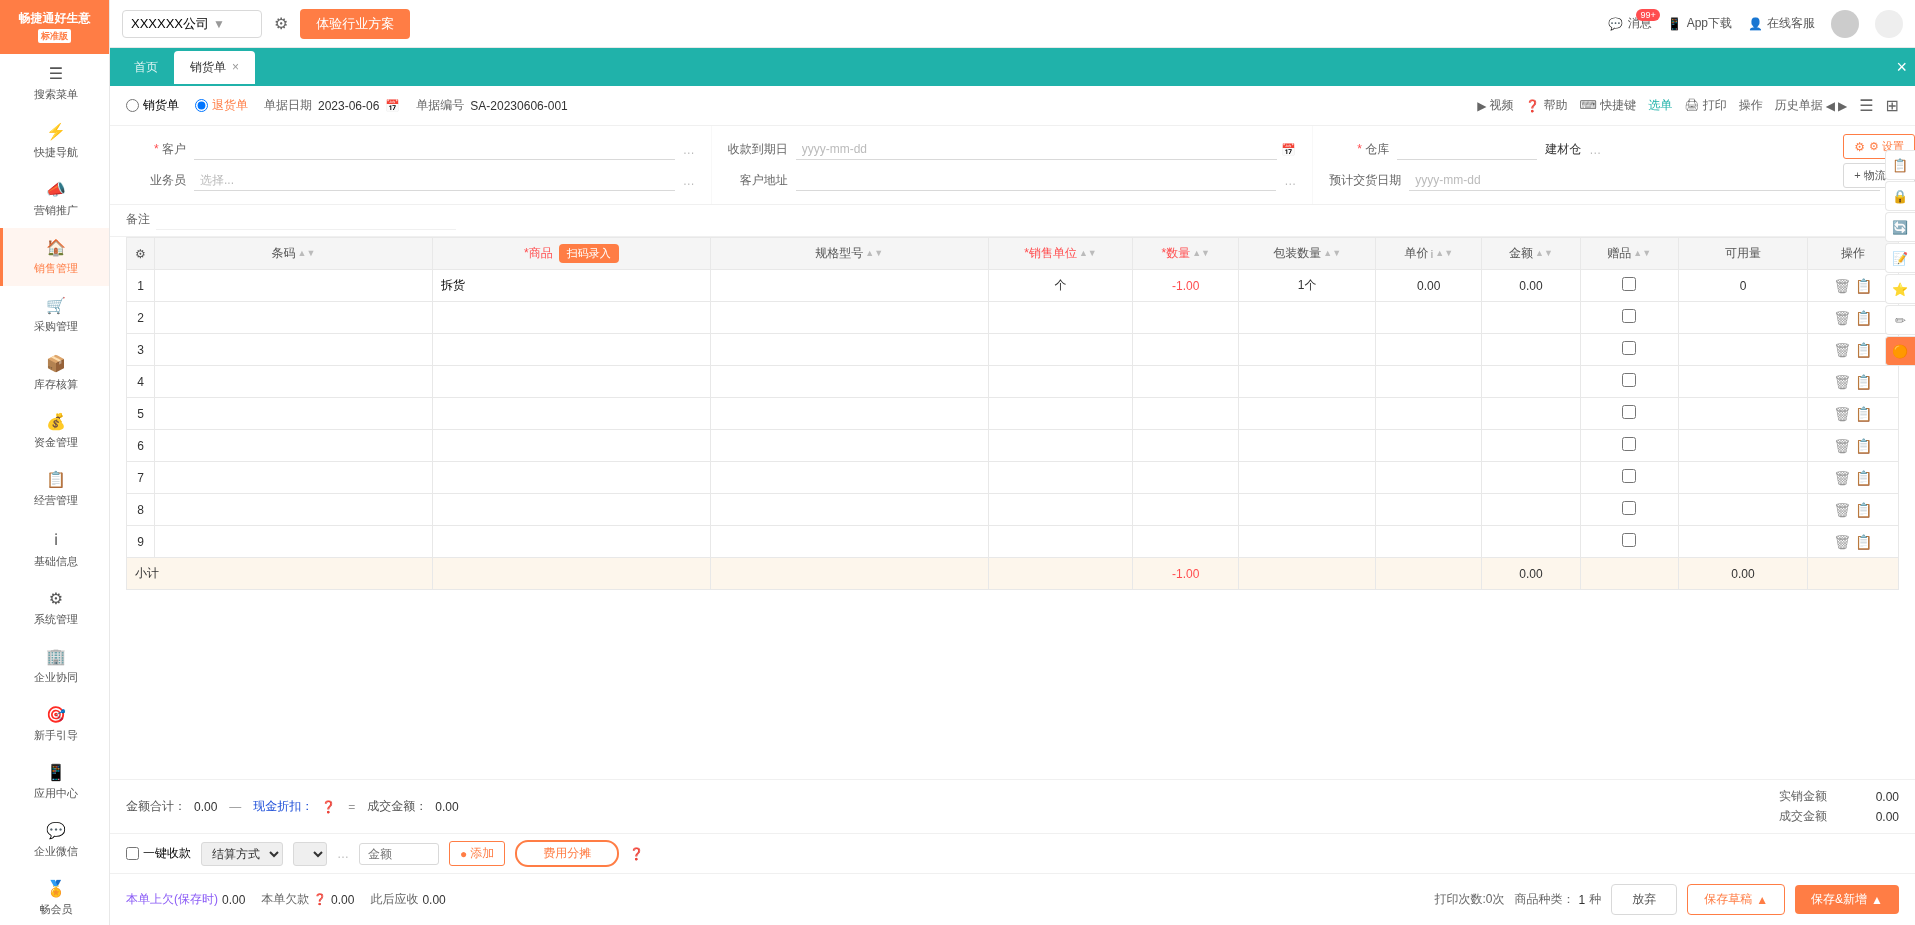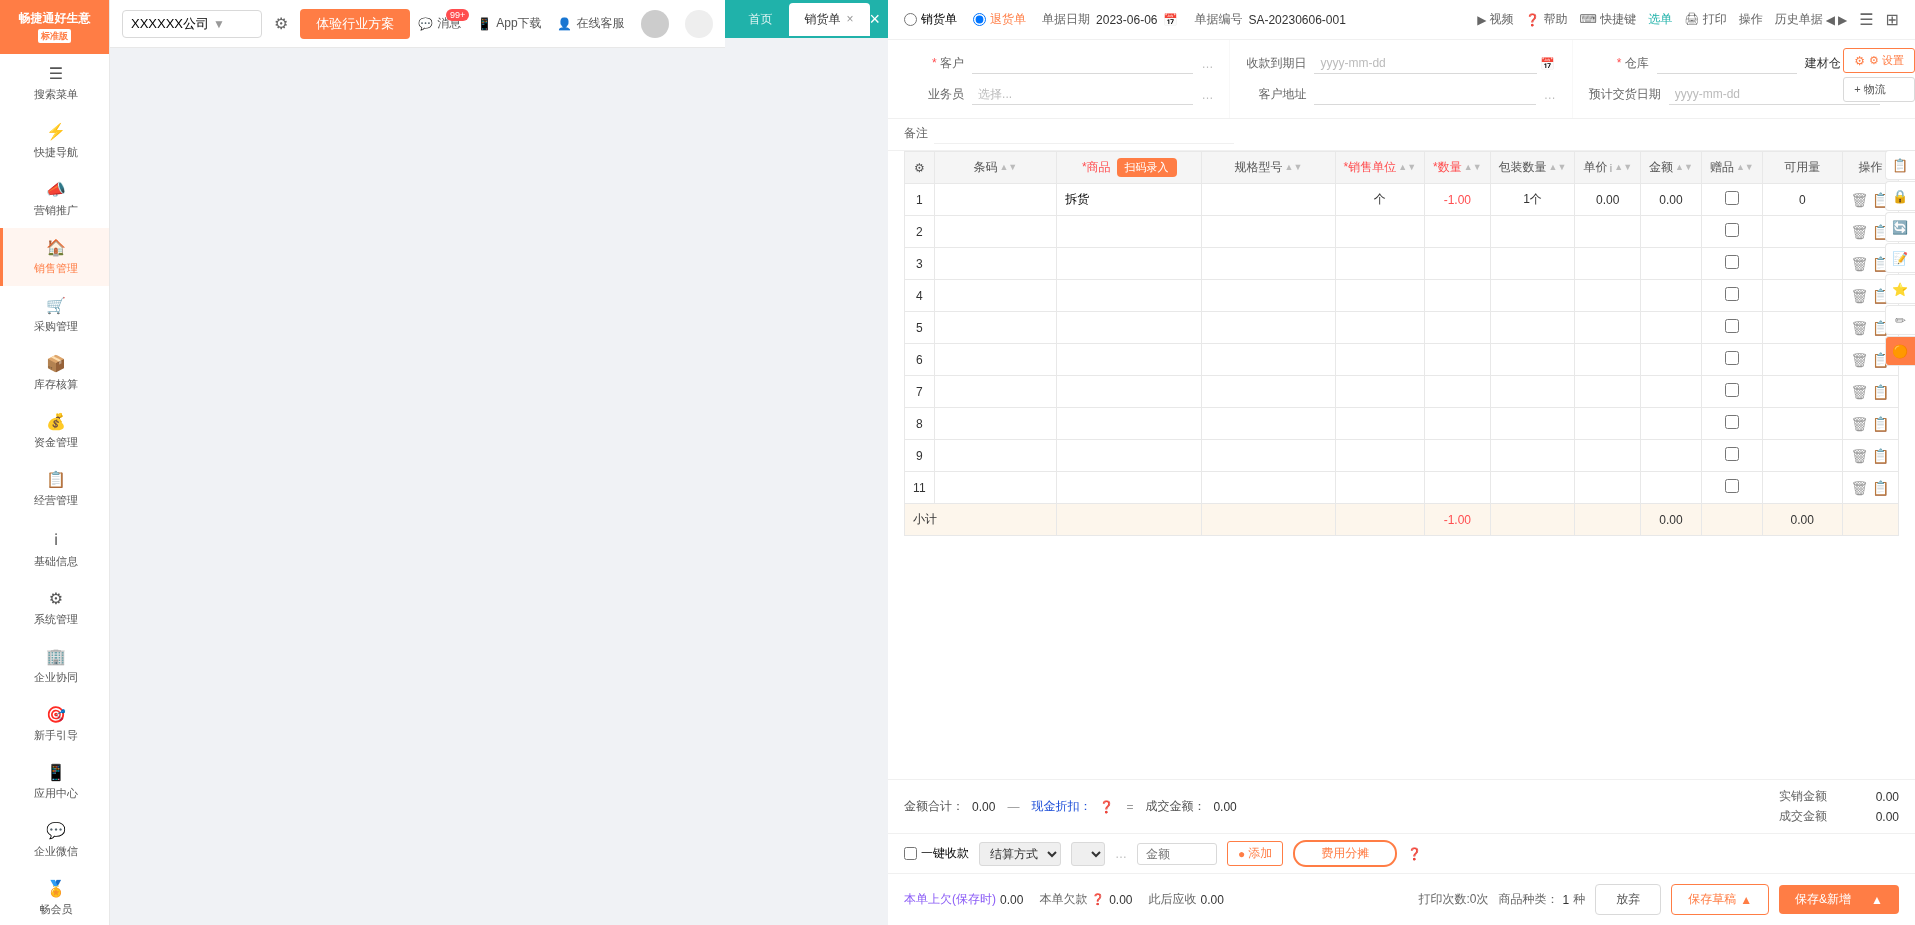--- a/index.html
+++ b/index.html
@@ -8,21 +8,21 @@
     
     .sidebar { width: 110px; background: #fff; display: flex; flex-direction: column; border-right: 1px solid #e8e8e8; height: 100%; }
     .sidebar-logo { background: #ff7d45; color: #fff; padding: 10px 8px; text-align: center; font-size: 11px; font-weight: bold; line-height: 1.4; }
     .sidebar-logo .tag { background: #fff; color: #ff7d45; font-size: 9px; border-radius: 2px; padding: 1px 3px; display: inline-block; margin-top: 2px; }
     .sidebar-item { display: flex; flex-direction: column; align-items: center; padding: 10px 5px; cursor: pointer; color: #555; gap: 4px; border-left: 3px solid transparent; }
     .sidebar-item.active { background: #fff5f0; color: #ff7d45; border-left: 3px solid #ff7d45; }
     .sidebar-item .icon { font-size: 16px; }
     .sidebar-item .label { font-size: 11px; }
 
     
-    .main { flex: 1; display: flex; flex-direction: row; overflow: hidden; }
+    .main { flex: 1; display: flex; flex-direction: column; overflow: hidden; }
 
     
     .topbar { height: 48px; background: #fff; display: flex; align-items: center; padding: 0 12px; border-bottom: 1px solid #e8e8e8; gap: 8px; }
     .company-select { display: flex; align-items: center; gap: 4px; border: 1px solid #d9d9d9; border-radius: 4px; padding: 4px 8px; cursor: pointer; min-width: 140px; }
     .company-select .name { font-size: 13px; }
     .company-select .arrow { color: #999; }
     .settings-btn { color: #666; cursor: pointer; font-size: 16px; padding: 4px; }
     .trial-btn { background: #ff7d45; color: #fff; border: none; border-radius: 4px; padding: 6px 16px; cursor: pointer; font-size: 13px; }
     .topbar-right { margin-left: auto; display: flex; align-items: center; gap: 16px; }
     .topbar-icon-item { display: flex; align-items: center; gap: 4px; cursor: pointer; color: #555; position: relative; }
@@ -54,21 +54,21 @@
     .add-btn { border: 1px solid #ff7d45; color: #ff7d45; background: #fff; border-radius: 3px; padding: 3px 10px; cursor: pointer; display: flex; align-items: center; gap: 3px; }
     .expense-btn { border: 2px solid #ff7d45; color: #ff7d45; background: #fff; border-radius: 13px; padding: 3px 26px; cursor: pointer; font-weight: 500; }
 
     
     .action-bar { padding: 10px 16px; border-top: 1px solid #f0f0f0; background: #fff; display: flex; align-items: center; gap: 16px; }
     .action-bar-left { display: flex; gap: 16px; color: #555; }
     .action-bar-item { display: flex; align-items: center; gap: 4px; }
     .action-bar-right { margin-left: auto; display: flex; align-items: center; gap: 10px; }
     .discard-btn { border: 1px solid #d9d9d9; background: #fff; border-radius: 4px; padding: 6px 20px; cursor: pointer; color: #555; }
     .save-draft-btn { background: #fff; border: 1px solid #ff7d45; color: #ff7d45; border-radius: 4px; padding: 6px 16px; cursor: pointer; display: flex; align-items: center; gap: 4px; }
-    .save-new-btn { background: #ff7d45; border: none; color: #fff; border-radius: 4px; padding: 6px 16px; cursor: pointer; display: flex; align-items: center; gap: 20px; }
+    .save-new-btn { background: #ff7d45; border: none; color: #fff; border-radius: 4px; padding: 6px 16px; cursor: pointer; display: flex; align-items: center; gap: 4px; }
     .field-line { display: flex; align-items: center; gap: 8px; padding: 5px 0; }
     .field-line .lbl { color: #666; white-space: nowrap; min-width: 60px; text-align: right; }
     .field-line .lbl .req { color: #ff4d4f; }
     .field-line .val { flex: 1; display: flex; align-items: center; gap: 4px; }
     .field-line .val input { border: none; border-bottom: 1px solid #d9d9d9; padding: 3px 6px; flex: 1; outline: none; color: #333; background: transparent; font-size: 12px; }
     .field-line .val input::placeholder { color: #bbb; }
     .field-line .val .dots { color: #bbb; cursor: pointer; margin-left: 4px; }
     .field-line .val .cal { color: #bbb; cursor: pointer; }
 
     .th-cell { display: flex; align-items: center; justify-content: center; gap: 2px; cursor: pointer; }
@@ -548,39 +548,20 @@
       <td></td>
       <td><input type="checkbox" class="row-checkbox" style=""></td>
       <td></td>
       <td>
         <div class="table-actions">
           <button class="table-action-btn" title="删除">🗑</button>
           <button class="table-action-btn" title="复制">📋</button>
         </div>
       </td>
     </tr>
-            <tr>
-      <td>11</td>
-      <td><input type="text" value="" style="border: none; outline: none; width: 100%; text-align: center; background: transparent;"></td>
-      <td><input type="text" value="" style="border: none; outline: none; width: 100%; background: transparent;"></td>
-      <td><input type="text" value="" style="border: none; outline: none; width: 100%; background: transparent;"></td>
-      <td></td>
-      <td class=""></td>
-      <td></td>
-      <td></td>
-      <td></td>
-      <td><input type="checkbox" class="row-checkbox" style=""></td>
-      <td></td>
-      <td>
-        <div class="table-actions">
-          <button class="table-action-btn" title="删除">🗑</button>
-          <button class="table-action-btn" title="复制">📋</button>
-        </div>
-      </td>
-    </tr>
           </tbody>
         <tfoot>
           <tr>
             <td colspan="2" style="text-align:left; padding-left:8px;">小计</td>
             <td></td>
             <td></td>
             <td></td>
             <td class="red">-1.00</td>
             <td></td>
             <td></td>

